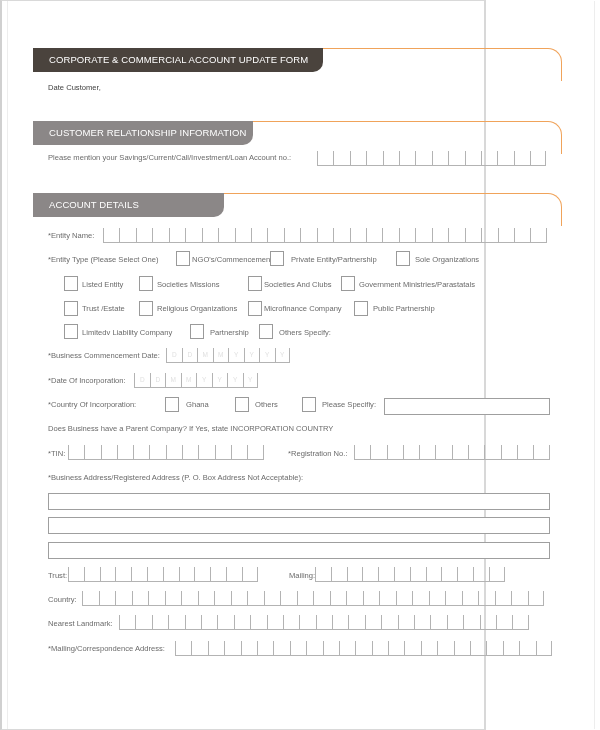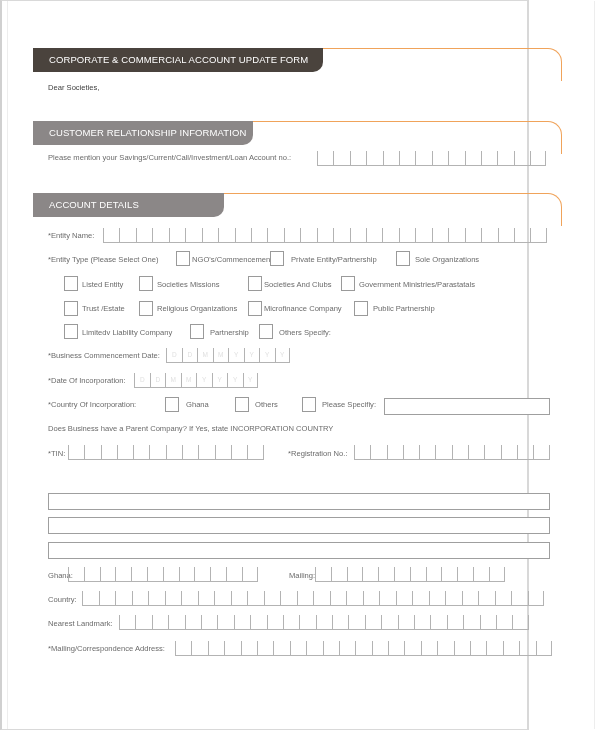--- a/index.html
+++ b/index.html
@@ -1,19 +1,19 @@
 <!DOCTYPE html>
 <html><head>
   <meta charset="utf-8">
   <style>
     * { box-sizing: border-box; margin: 0; padding: 0; }
     html, body { width: 600px; height: 730px; background: #ffffff; overflow: hidden; }
     body { font-family: "Liberation Sans", sans-serif; color: #6b6b6b; position: relative; }
     .page {
-      position: absolute; left: 0; top: 0; width: 529px; height: 730px;
+      position: absolute; left: 0; top: 0; width: 486px; height: 730px;
       border: 1px solid #d9d9d9; border-left: 2px solid #d0d0d0; border-right: 2px solid #d8d8d8;
       background: #fff;
     }
     .page-inner { position: absolute; left: 5px; top: 0; width: 588px; height: 728px; border-left: 1px solid #ededed; border-right: 1px solid #ededed; }
 
     .section-head { position: absolute; left: 31px; height: 24px; }
     .section-head .bar {
       position: absolute; left: 0; top: 0; height: 24px;
       color: #fff; font-size: 9.5px; letter-spacing: 0.1px;
       padding: 0 0 0 16px; line-height: 24px;
@@ -45,21 +45,21 @@
 <body>
 
 <div class="page">
   <div class="page-inner"></div>
 
   <div class="section-head" style="top:47px;">
     <div class="arc" style="left:0; width:529px;"></div>
     <div class="bar dark" style="width:290px;">CORPORATE &amp; COMMERCIAL ACCOUNT UPDATE FORM</div>
   </div>
 
-  <div class="txt dark" style="left:46px; top:82px;">Dear Societies,</div>
+  <div class="txt dark" style="left:46px; top:82px;">Date Customer,</div>
 
   <div class="section-head" style="top:120px;">
     <div class="arc" style="left:0; width:529px;"></div>
     <div class="bar grey" style="width:220px;">CUSTOMER RELATIONSHIP INFORMATION</div>
   </div>
   <div class="txt" style="left:46px; top:152px;">Please mention your Savings/Current/Call/Investment/Loan Account no.:</div>
   <div class="boxes" style="left:315px; top:150px;">
       <span class="cell" style="width: 16.4px;"></span>
       <span class="cell" style="width: 16.4px;"></span>
       <span class="cell" style="width: 16.4px;"></span>
@@ -205,25 +205,26 @@
       <span class="cell" style="width: 16.3px;"></span>
       <span class="cell" style="width: 16.3px;"></span>
       <span class="cell" style="width: 16.3px;"></span>
       <span class="cell" style="width: 16.3px;"></span>
       <span class="cell" style="width: 16.3px;"></span>
       <span class="cell" style="width: 16.3px;"></span>
       <span class="cell" style="width: 16.3px;"></span>
       <span class="cell" style="width: 16.3px;"></span>
     </div>
 
+  <div class="txt" style="left:46px; top:472px;">*Business Address/Registered Address (P. O. Box Address Not Acceptable):</div>
   <div class="field-rect" style="left:46px; top:492px; width:502px;"></div>
   <div class="field-rect" style="left:46px; top:516px; width:502px;"></div>
   <div class="field-rect" style="left:46px; top:541px; width:502px;"></div>
 
-  <div class="txt" style="left:46px; top:570px;">Ghana:</div>
+  <div class="txt" style="left:46px; top:570px;">Trust:</div>
   <div class="boxes" style="left:66px; top:566px;">
       <span class="cell" style="width: 15.8px;"></span>
       <span class="cell" style="width: 15.8px;"></span>
       <span class="cell" style="width: 15.8px;"></span>
       <span class="cell" style="width: 15.8px;"></span>
       <span class="cell" style="width: 15.8px;"></span>
       <span class="cell" style="width: 15.8px;"></span>
       <span class="cell" style="width: 15.8px;"></span>
       <span class="cell" style="width: 15.8px;"></span>
       <span class="cell" style="width: 15.8px;"></span>

